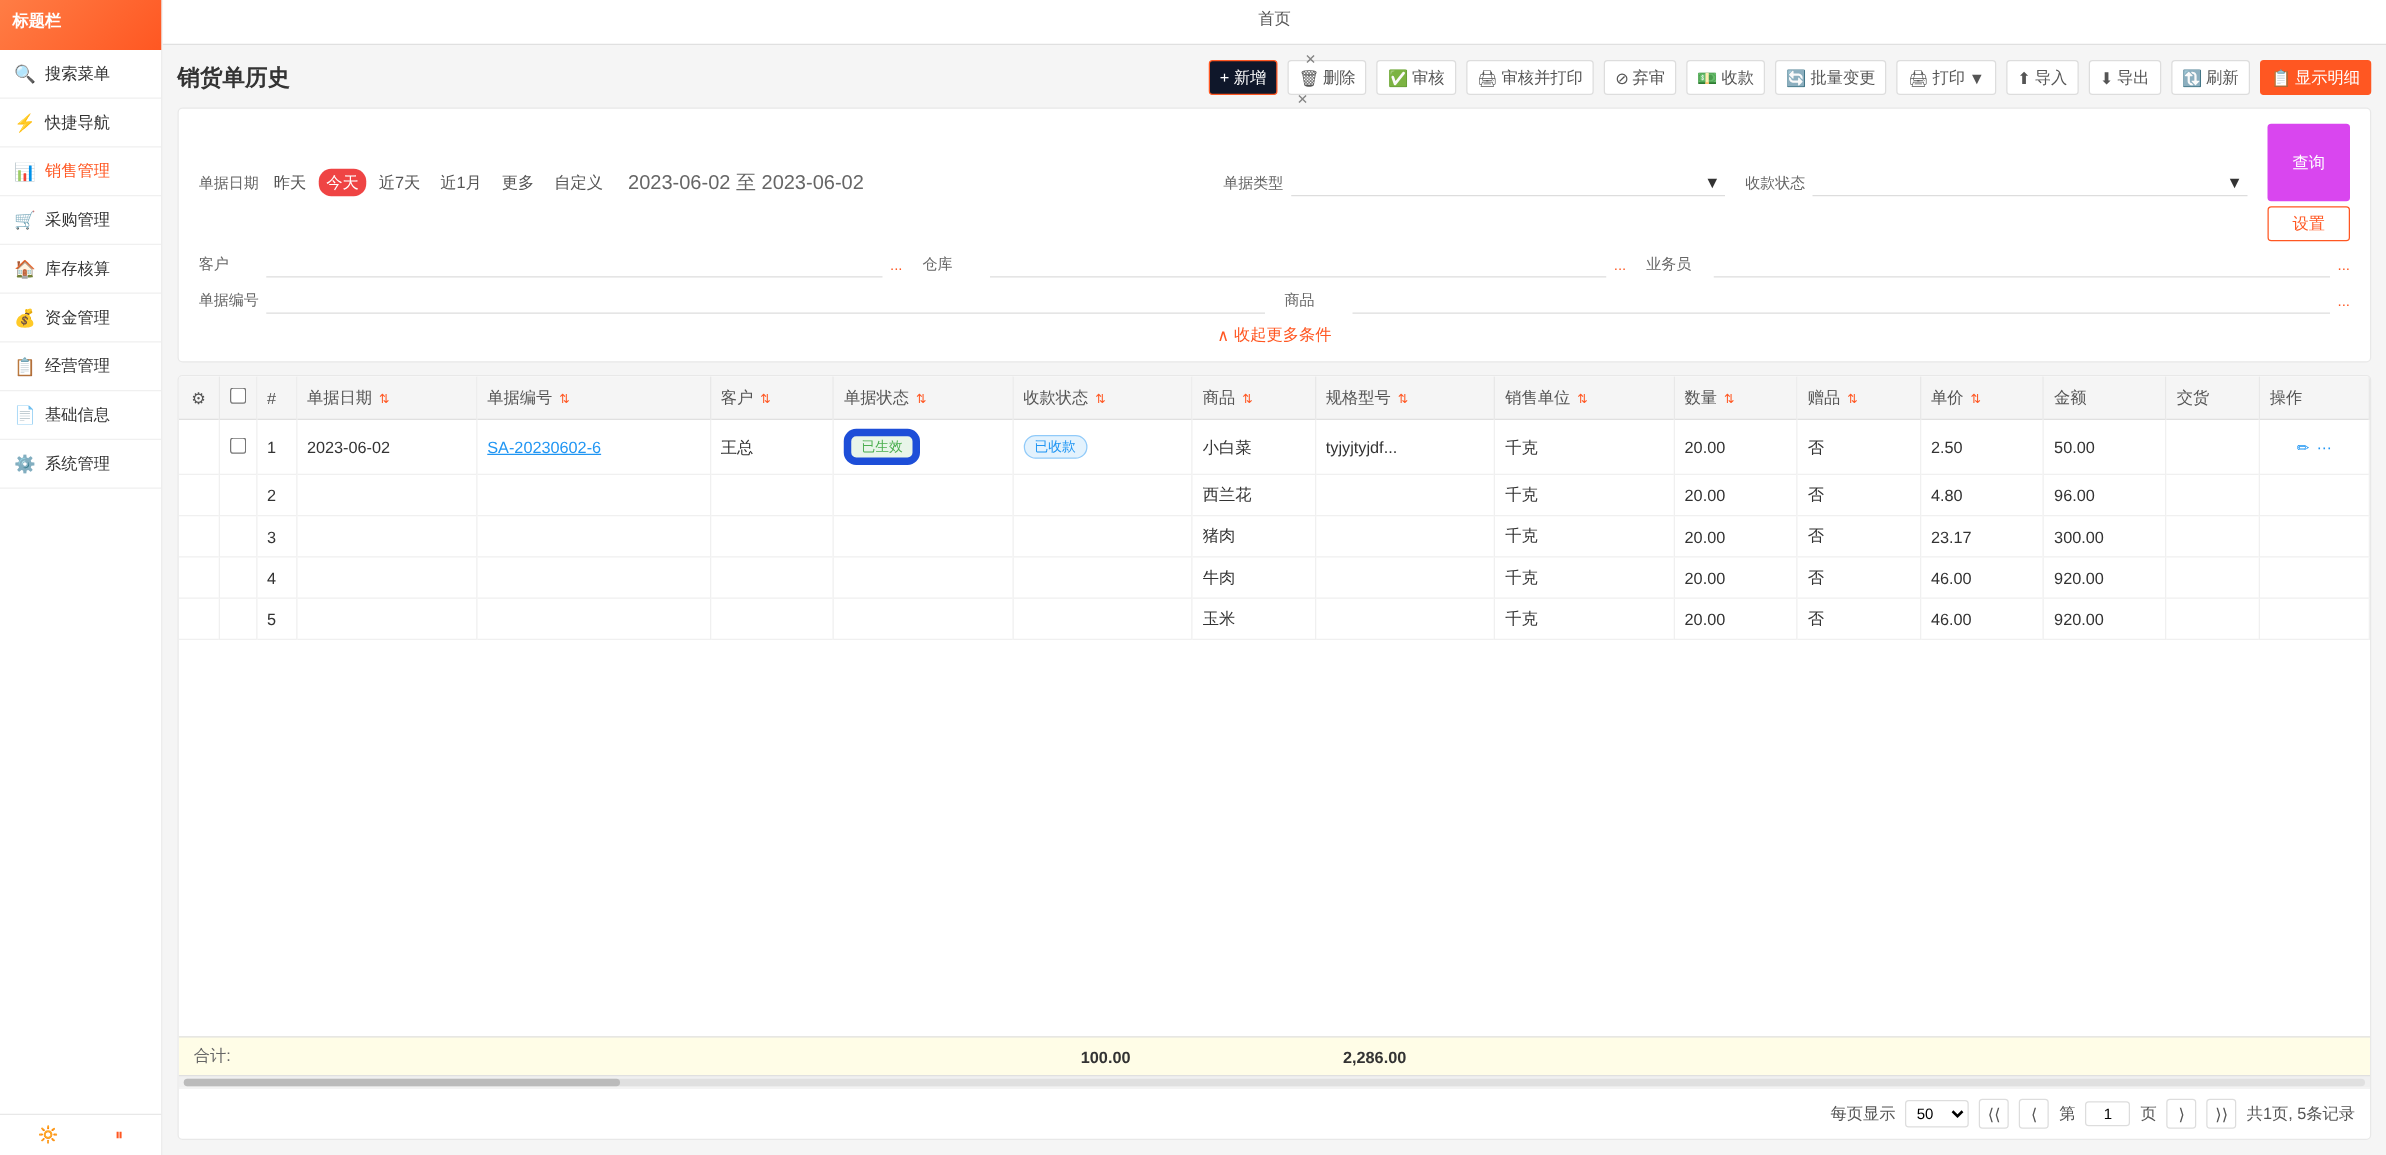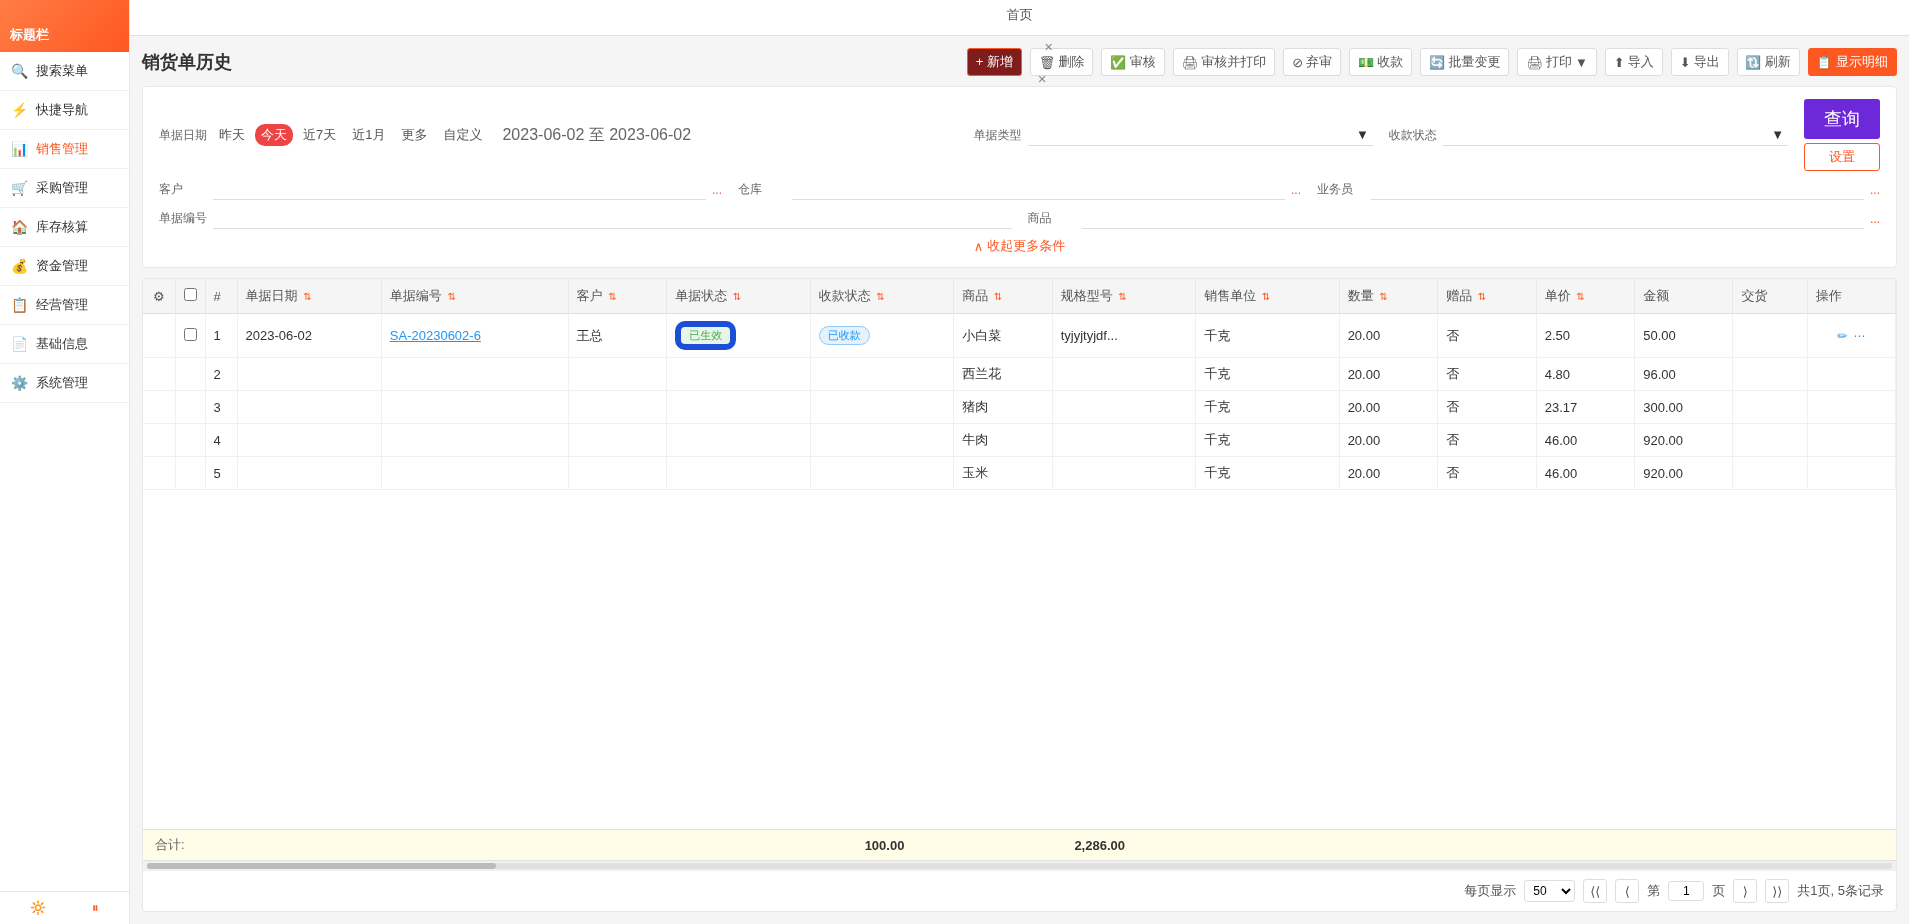--- a/index.html
+++ b/index.html
@@ -13,23 +13,23 @@
       display: flex;
       flex-direction: column;
       flex-shrink: 0;
     }
     .sidebar-header {
       background: linear-gradient(135deg, #ff7d45, #ff5722);
       color: #fff;
       padding: 8px 10px;
       font-size: 14px;
       font-weight: bold;
-      height: 52px;
-      display: flex;
-      align-items: flex-end;
+      height: 40px;
+      display: flex;
+      align-items: flex-start;
     }
     .sidebar-item {
       display: flex;
       align-items: center;
       padding: 10px 12px;
       cursor: pointer;
       color: #333;
       border-bottom: 1px solid #f0f0f0;
       gap: 8px;
     }
@@ -118,21 +118,21 @@
       gap: 3px;
       padding: 4px 8px;
       background: #fff;
       border: 1px solid #ddd;
       border-radius: 3px;
       cursor: pointer;
       color: #555;
       font-size: 12px;
       white-space: nowrap;
     }
-    .toolbar-btn.primary { background: #7f1d1d; color: #fff; border-color: #ff5722; }
+    .toolbar-btn.primary { background: #0f172a; color: #fff; border-color: #ff5722; }
 
     
     .filter-panel {
       background: #fff;
       border: 1px solid #e8e8e8;
       border-radius: 4px;
       padding: 12px 16px;
       margin-bottom: 10px;
     }
     .filter-row {
@@ -208,27 +208,27 @@
       justify-content: center;
       color: #ff5722;
       cursor: pointer;
       font-size: 12px;
       gap: 4px;
       margin-top: 4px;
     }
 
     
     .query-btn {
-      background: #6d28d9;
+      background: #d946ef;
       color: #fff;
       border: none;
-      padding: 8px 20px;
-      border-radius: 3px;
-      cursor: pointer;
-      font-size: 18px;
+      padding: 22px 20px;
+      border-radius: 3px;
+      cursor: pointer;
+      font-size: 13px;
     }
     .set-btn {
       background: #fff;
       color: #ff5722;
       border: 1px solid #ff5722;
       padding: 4px 14px;
       border-radius: 3px;
       cursor: pointer;
       font-size: 13px;
     }

